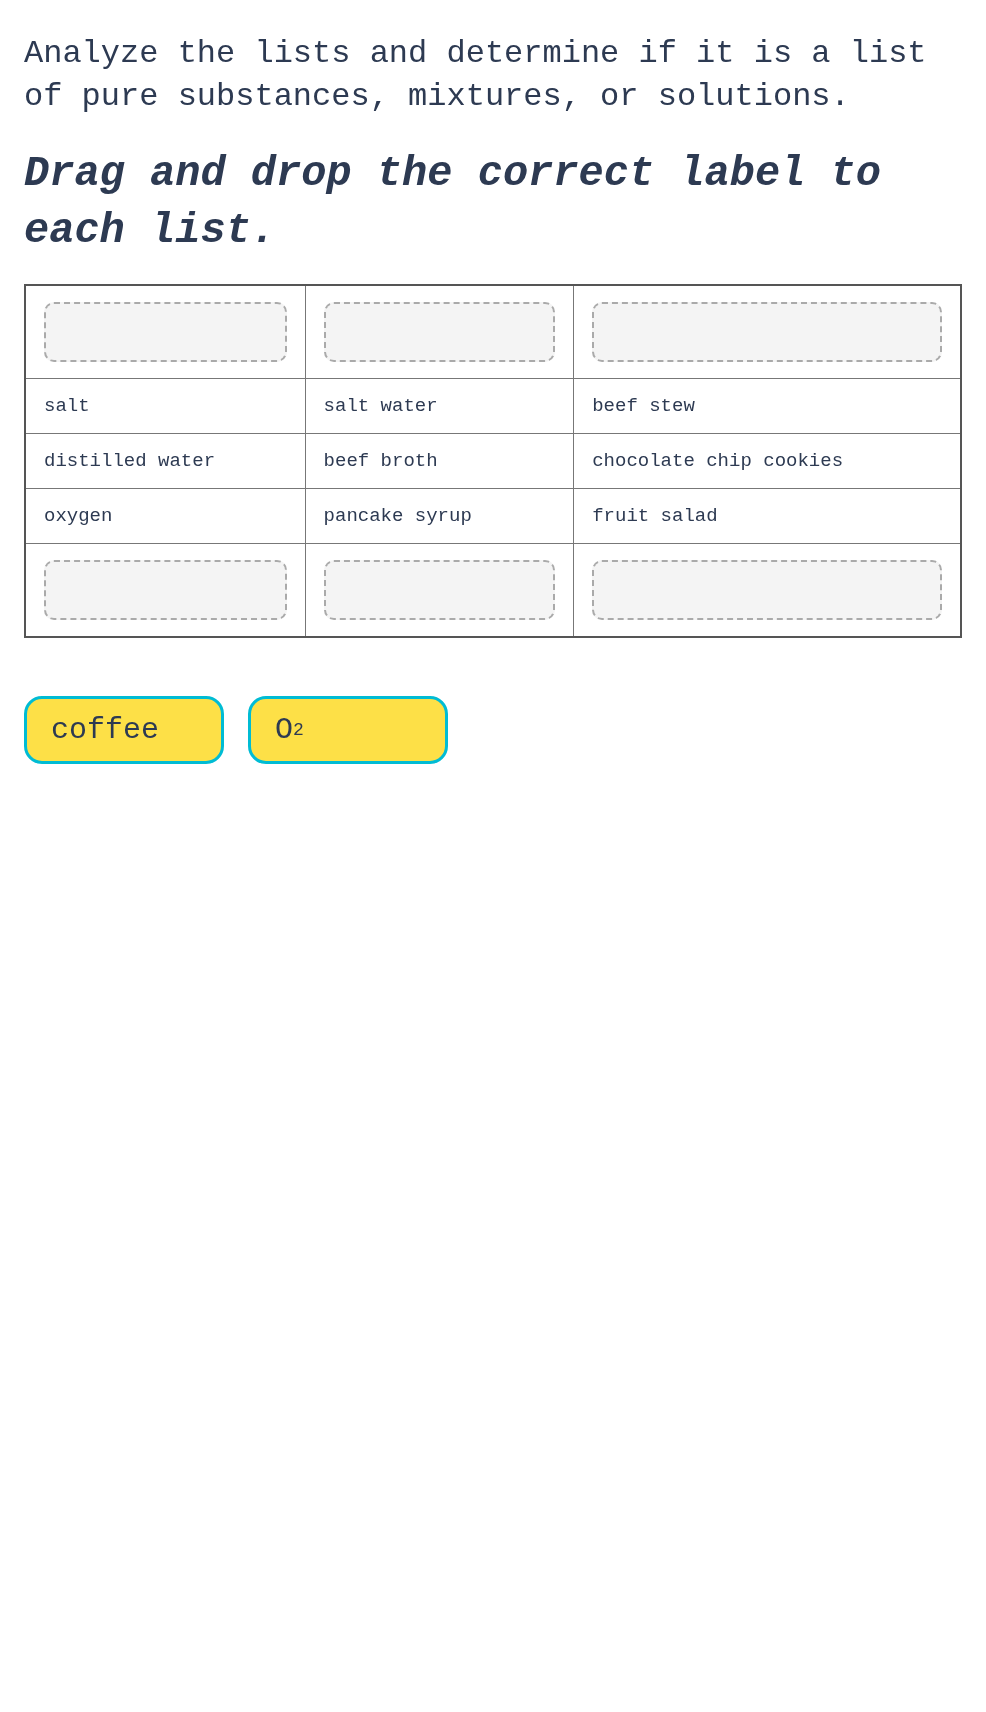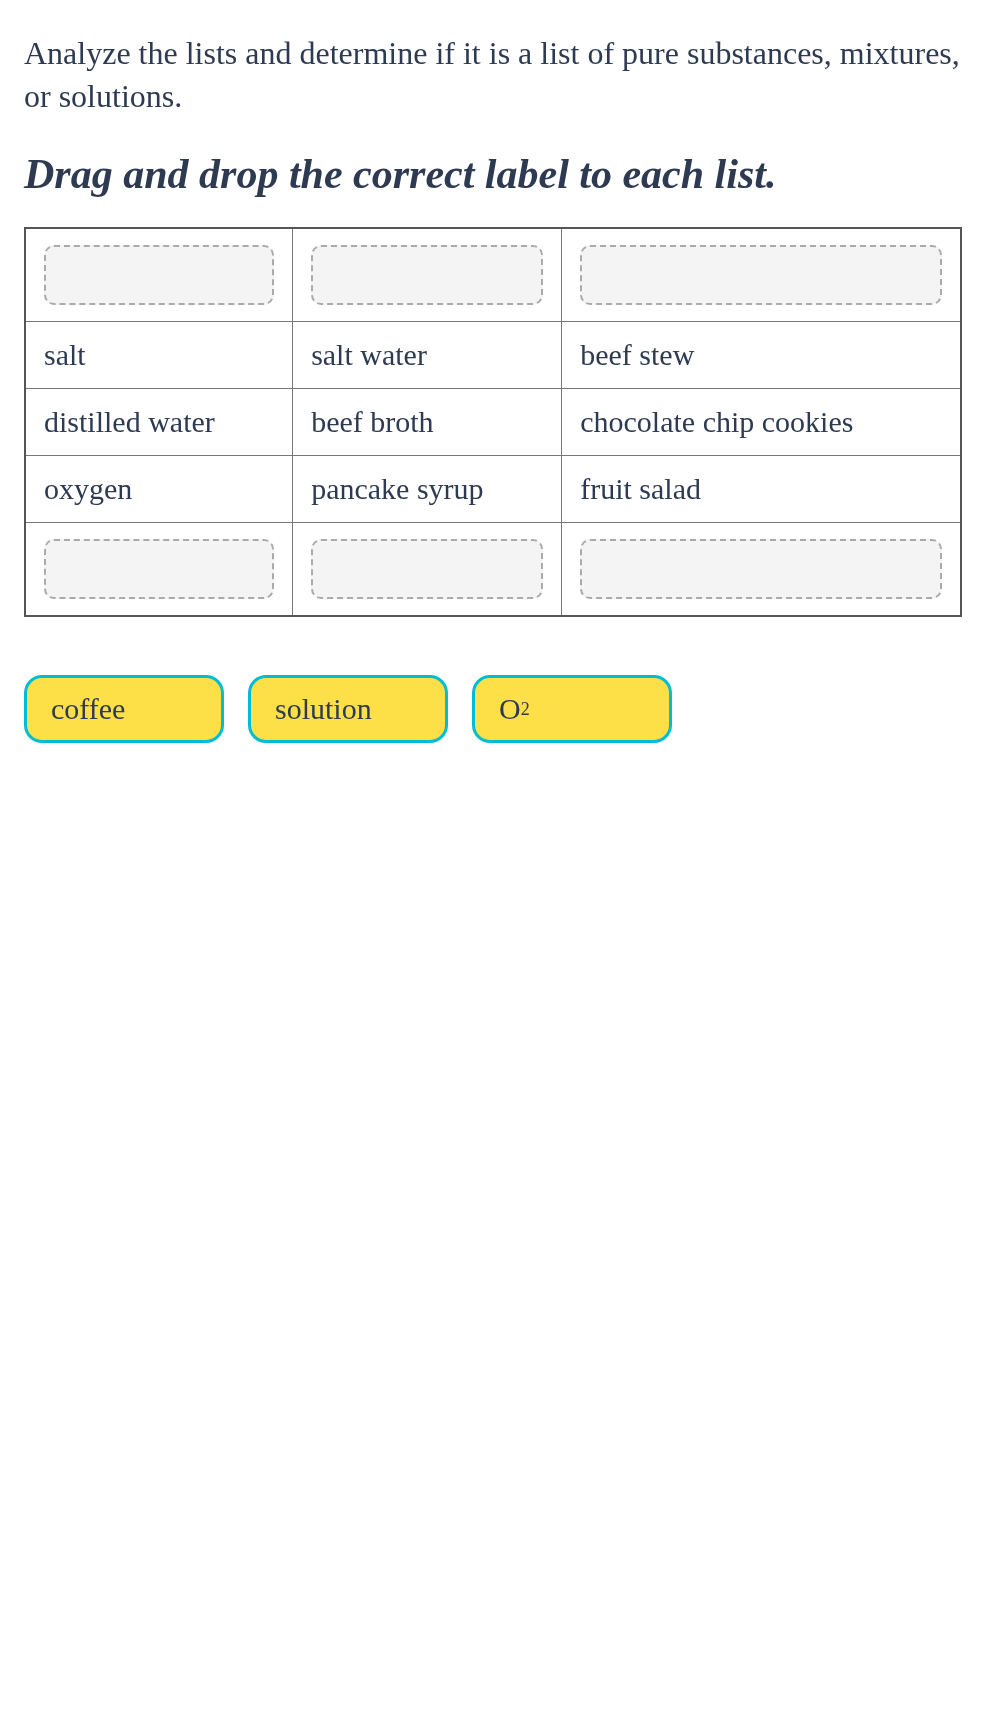--- a/index.html
+++ b/index.html
@@ -1,15 +1,15 @@
 <!DOCTYPE html>
 <html><head>
   <meta charset="utf-8">
   <style>
-    * { box-sizing: border-box; margin: 0; padding: 0; }
+    * { box-sizing: border-box; margin: 0; padding: 0; font-family: Liberation Mono, monospace; }
 
     body {
       font-family: Georgia, 'Times New Roman', serif;
       background: #ffffff;
       padding: 32px 24px;
       max-width: 986px;
       min-height: 1712px;
     }
 
     .instructions {
@@ -33,21 +33,21 @@
       border-collapse: collapse;
       width: 100%;
       border: 2px solid #555;
       margin-bottom: 48px;
     }
 
     .grid-table td {
       border: 1.5px solid #777;
       padding: 16px 18px;
       vertical-align: top;
-      font-size: 30px;
+      font-size: 19px;
       color: #2d3a52;
       min-width: 200px;
       min-height: 80px;
     }
 
     .drop-cell {
       padding: 10px 12px;
     }
 
     .drop-zone {
@@ -137,15 +137,14 @@
       </td>
       <td class="drop-cell">
         <div class="drop-zone"></div>
       </td>
     </tr>
   </tbody>
 </table>
 
 <div class="labels-area">
   <div class="label-chip" draggable="true">coffee</div>
-  <div class="label-chip" draggable="true">solution</div>
   <div class="label-chip" draggable="true">O<sub>2</sub></div>
 </div>
 
 </body></html>

